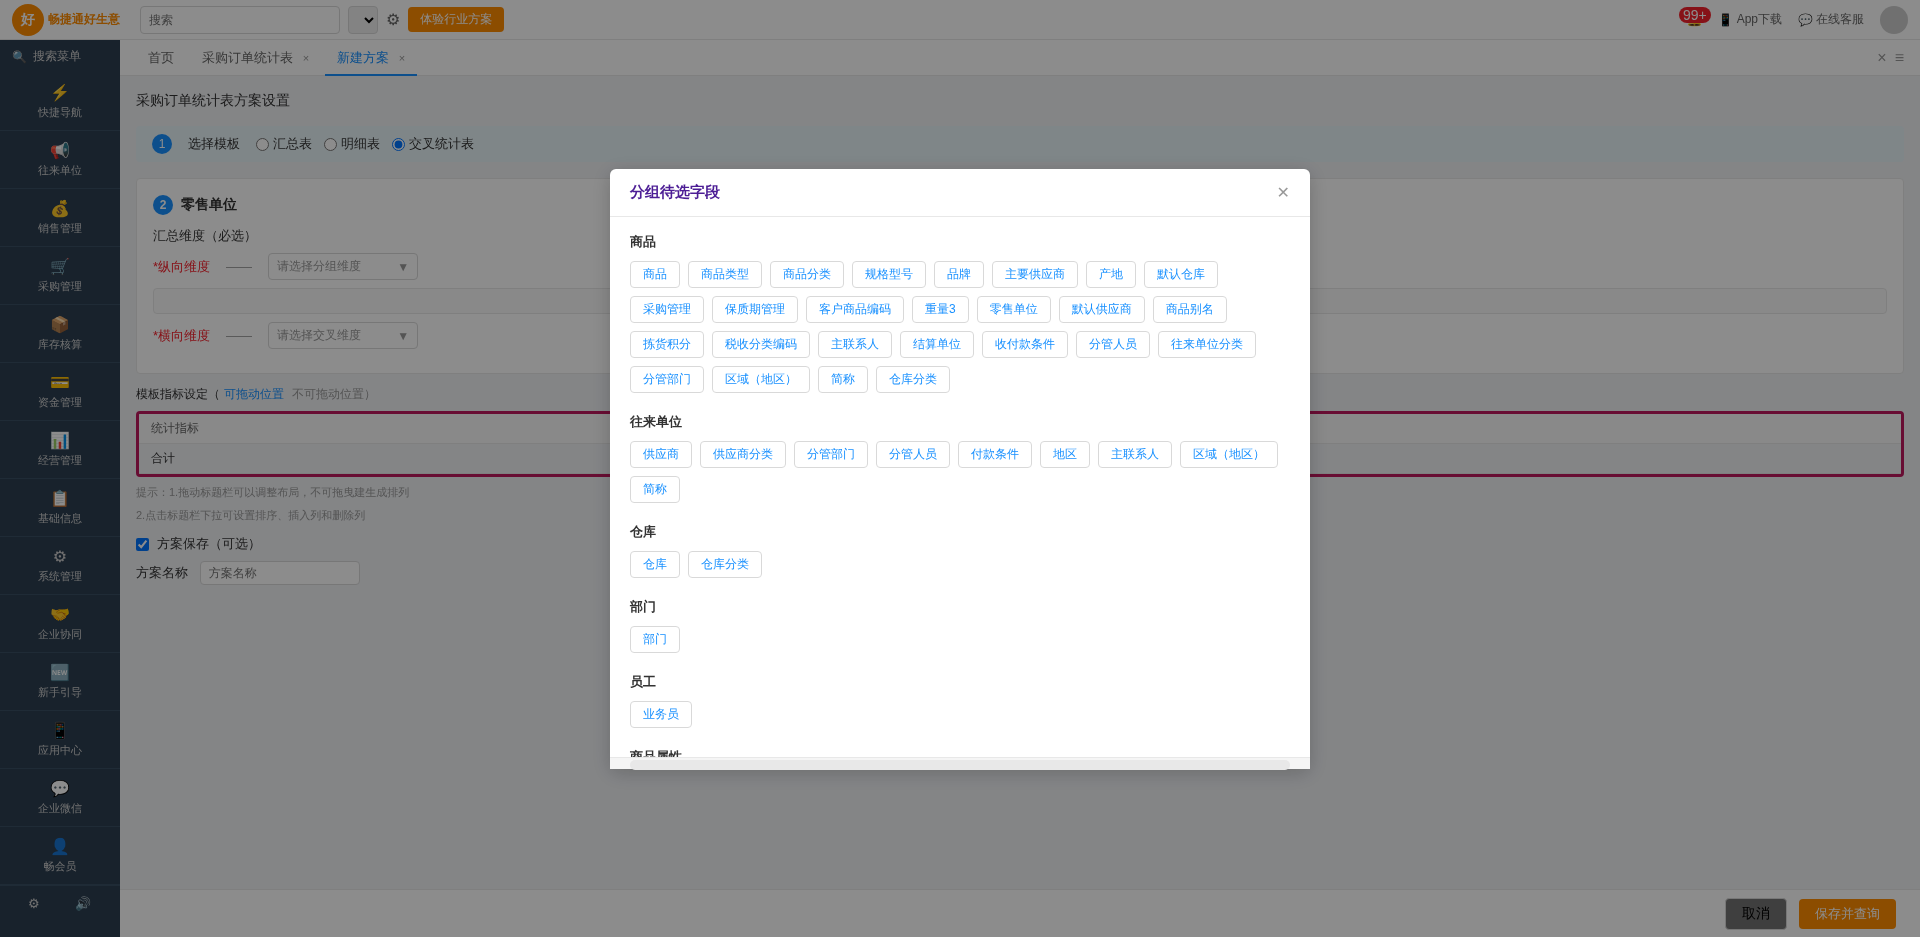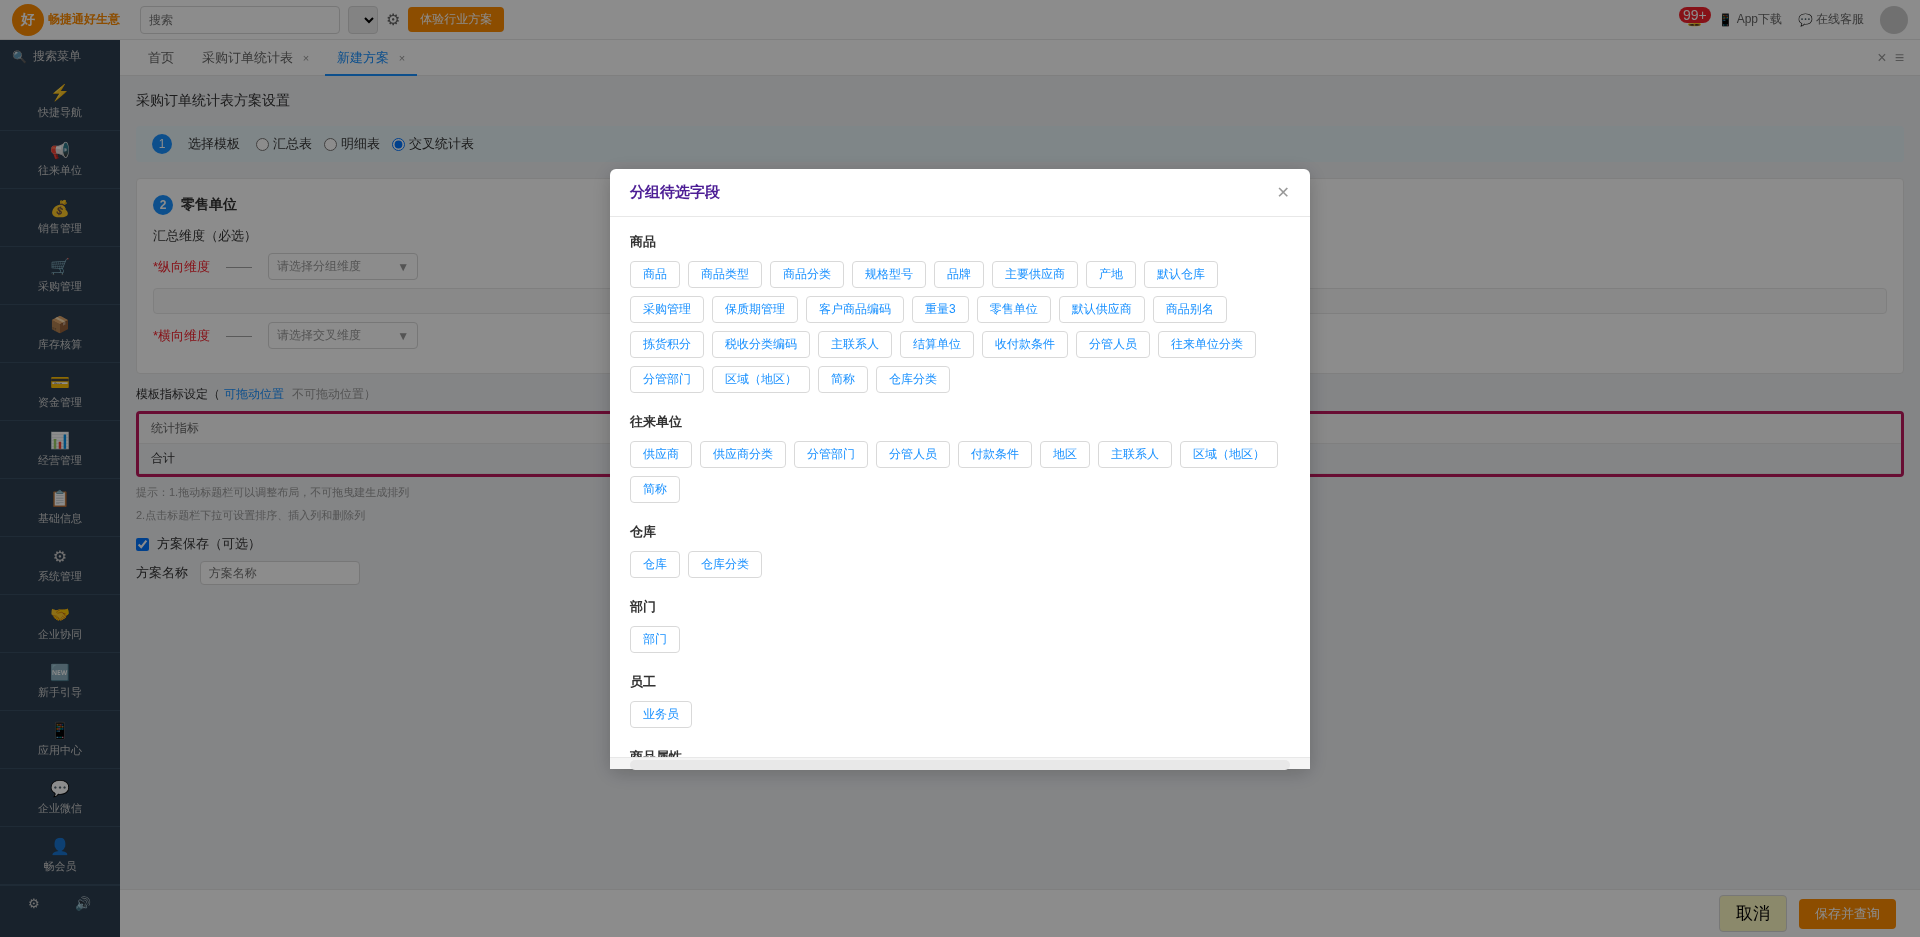--- a/index.html
+++ b/index.html
@@ -54,21 +54,21 @@
     .indicator-table { border: 3px solid #be185d; border-radius: 4px; overflow: hidden; }
     .indicator-header { background: #fafafa; display: grid; grid-template-columns: 1fr 120px 1fr; border-bottom: 1px solid #e8e8e8; font-size: 12px; color: #666; }
     .indicator-header > div { padding: 6px 12px; }
     .indicator-row { display: grid; grid-template-columns: 1fr 120px 1fr; border-bottom: 1px solid #e8e8e8; font-size: 12px; }
     .indicator-row > div { padding: 6px 12px; display: flex; align-items: center; }
 
     .save-section { margin-top: 12px; display: flex; align-items: center; gap: 8px; }
     .tips { font-size: 11px; color: #999; margin-top: 8px; }
 
     .footer-bar { background: #fff; border-top: 1px solid #e8e8e8; height: 48px; display: flex; align-items: center; justify-content: flex-end; padding: 0 24px; gap: 12px; }
-    .btn-default { padding: 6px 16px; border: 1px solid #d9d9d9; border-radius: 4px; background: #fef9c3; cursor: pointer; font-size: 17px; }
+    .btn-default { padding: 6px 16px; border: 1px solid #d9d9d9; border-radius: 4px; background: #737373; cursor: pointer; font-size: 14px; }
     .btn-primary { padding: 6px 16px; border: none; border-radius: 4px; background: #ff8c00; color: #fff; cursor: pointer; font-size: 13px; }
 
     
     .overlay { position: fixed; top: 0; left: 0; width: 100%; height: 100%; background: rgba(0,0,0,0.45); z-index: 1000; display: flex; align-items: center; justify-content: center; }
     .modal { background: #fff; border-radius: 6px; width: 700px; max-height: 600px; display: flex; flex-direction: column; position: relative; box-shadow: 0 4px 20px rgba(0,0,0,0.2); }
     .modal-header { padding: 14px 20px; border-bottom: 1px solid #e8e8e8; display: flex; align-items: center; justify-content: space-between; flex-shrink: 0; }
     .modal-title { font-size: 15px; font-weight: bold; color: #4c1d95; }
     .modal-close { cursor: pointer; font-size: 16px; color: #999; }
     .modal-body { flex: 1; overflow-y: auto; padding: 16px 20px; }
 

